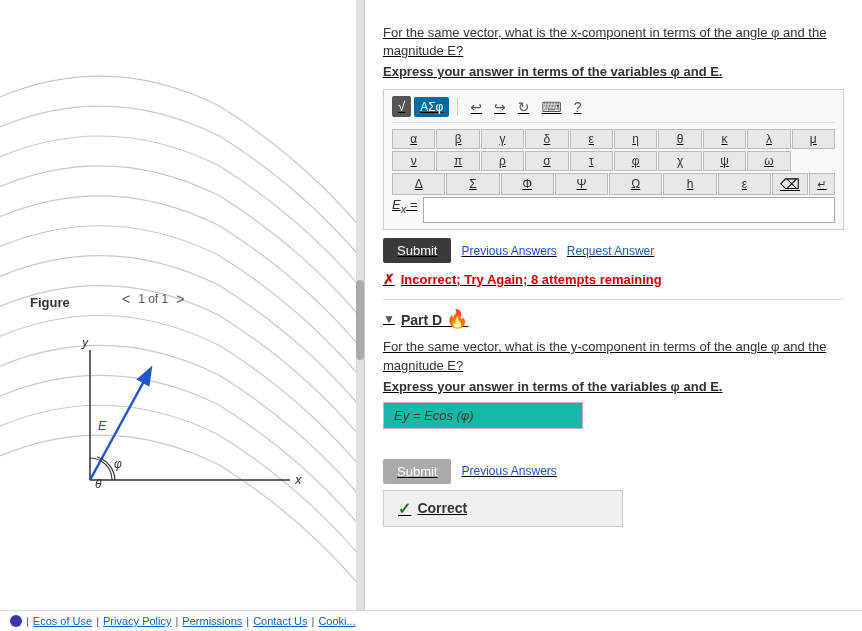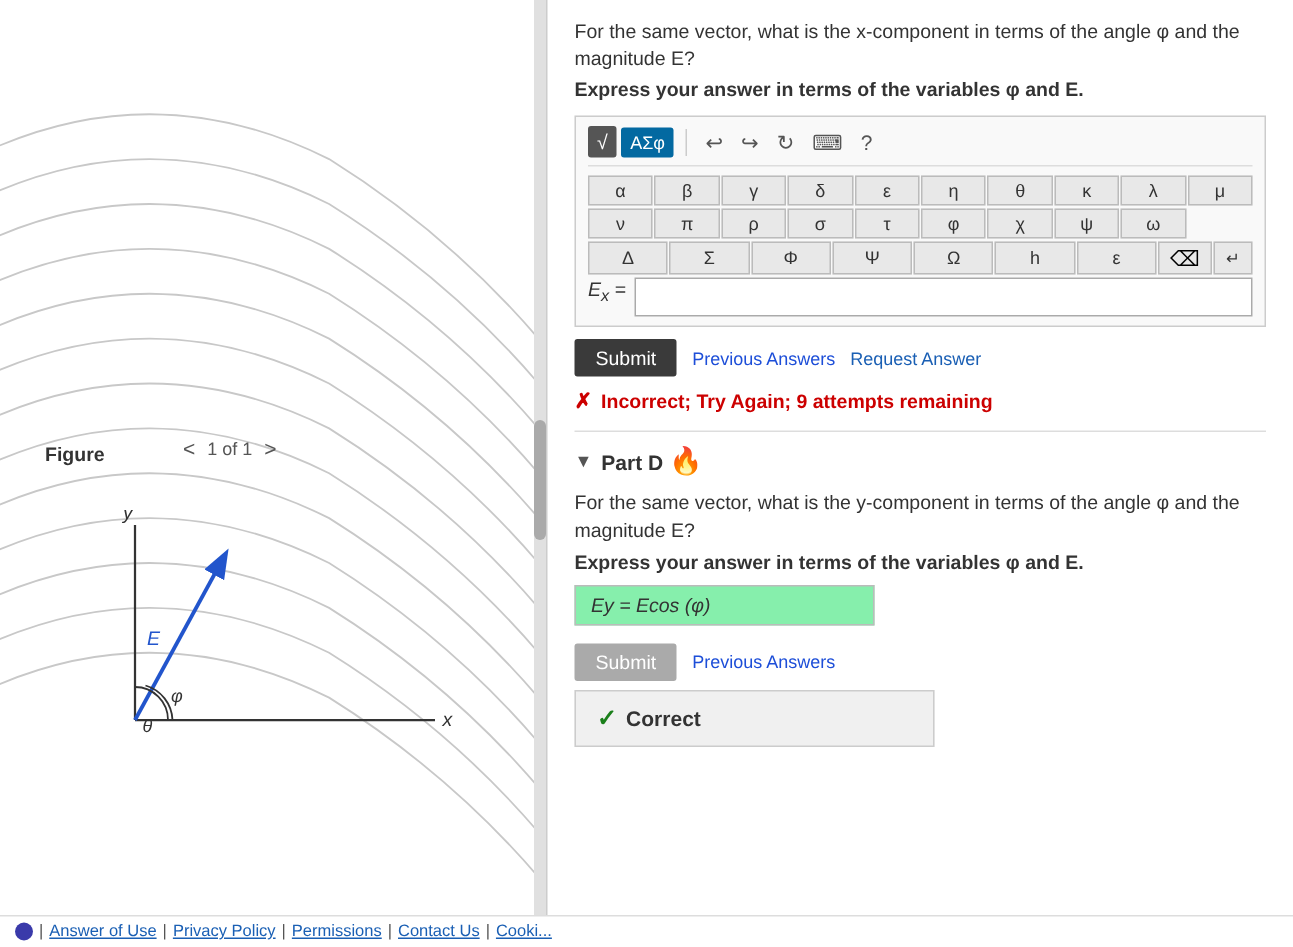--- a/index.html
+++ b/index.html
@@ -56,23 +56,24 @@
     .arc-bg {
       position: absolute;
       top: 0; left: 0;
       width: 100%;
       height: 100%;
     }
 
     
     .right-panel {
       flex: 1;
-      padding: 12px 18px;
+      padding: 24px 18px;
       overflow-y: auto;
       background: #fff;
+      text-decoration: underline;
     }
 
     .question-text {
       font-size: 13px;
       color: #333;
       margin-bottom: 4px;
       line-height: 1.4;
     }
 
     .express-text {
@@ -261,26 +262,26 @@
     .part-express {
       font-size: 13px;
       color: #333;
       font-weight: bold;
       margin-bottom: 8px;
     }
 
     
     .answer-display {
       border: 1px solid #bbb;
-      background: #86efac;
+      background: #14b8a6;
       padding: 5px 10px;
       font-size: 13px;
       font-style: italic;
       color: #333;
-      margin-bottom: 6px;
+      margin-bottom: 24px;
       display: inline-block;
       min-width: 200px;
     }
 
     .submit-row-2 {
       display: flex;
       align-items: center;
       gap: 10px;
       margin: 6px 0;
     }
@@ -496,21 +497,21 @@
   </div>
 
   <div class="submit-row">
     <button class="submit-btn">Submit</button>
     <a class="prev-answers-link">Previous Answers</a>
     <a class="request-link">Request Answer</a>
   </div>
 
   <div class="incorrect-msg">
     <span class="x-icon">✗</span>
-    <span>Incorrect; Try Again; 9 attempts remaining</span>
+    <span>Incorrect; Try Again; 8 attempts remaining</span>
   </div>
 
   <hr class="separator">
 
   <div class="part-section">
     <div class="part-header">
       <span class="part-arrow">▼</span>
       <span class="part-label">
         Part D<sup></sup>
         <span style="font-size:18px;color:#666;">🔥</span>
@@ -534,18 +535,18 @@
     
     <div class="correct-msg">
       <span class="check-icon">✓</span>
       <span>Correct</span>
     </div>
   </div>
 </div>
 
 <div class="footer" style="position:fixed;bottom:0;left:0;width:862px;z-index:10;">
   <span class="footer-dot"></span>
-  | <a>Answer of Use</a>
+  | <a>Ecos of Use</a>
   | <a>Privacy Policy</a>
   | <a>Permissions</a>
   | <a>Contact Us</a>
   | <a>Cooki...</a>
 </div>
 
 </body></html>

